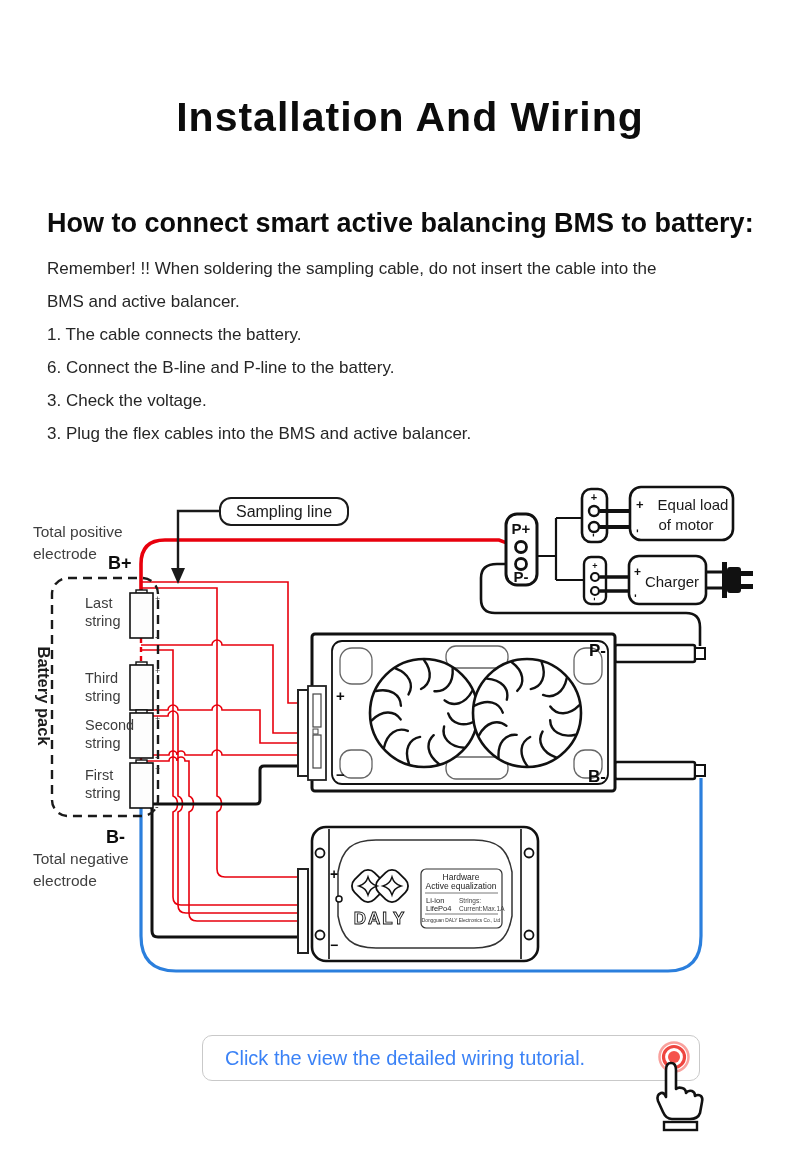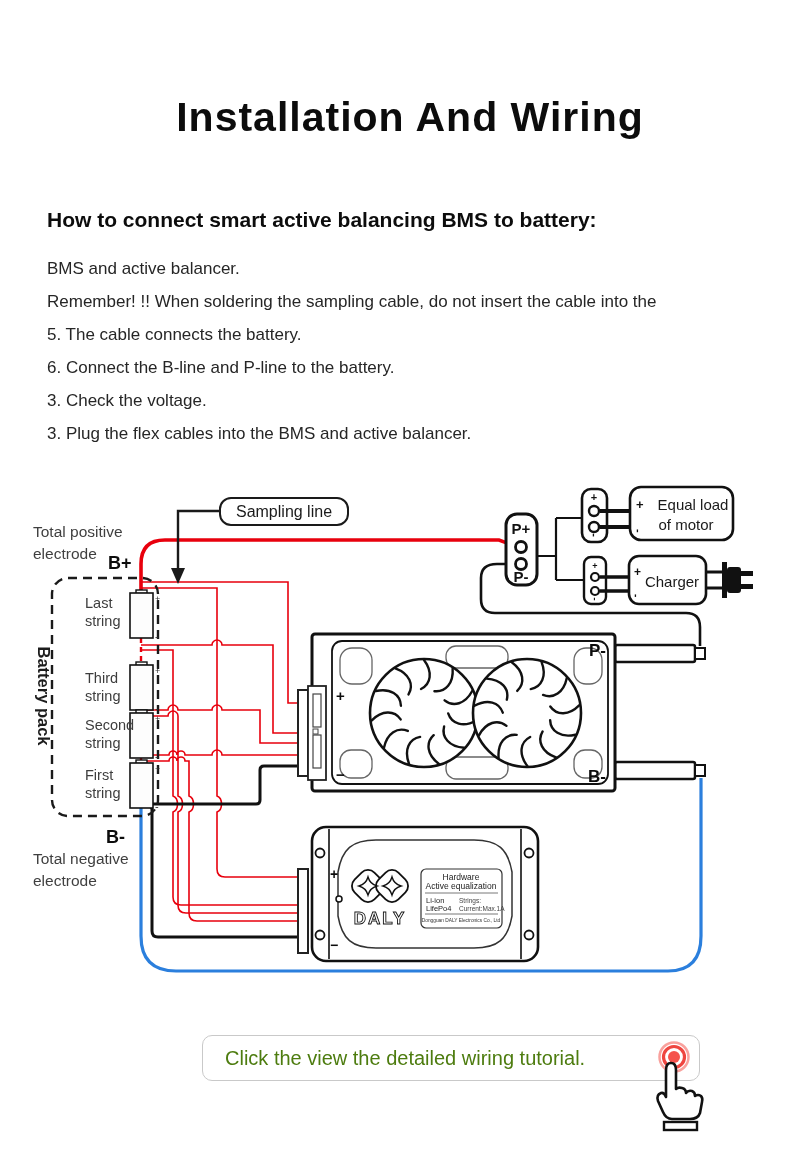--- a/index.html
+++ b/index.html
@@ -1,43 +1,43 @@
 <!DOCTYPE html>
 <html><head>
 <meta charset="utf-8">
 <style>
   html,body{margin:0;padding:0;background:#fff;}
   .page{position:relative;width:790px;height:1168px;background:#fff;overflow:hidden;
         font-family:"Liberation Sans",sans-serif;color:#111;}
   .title{position:absolute;top:94px;left:0;width:790px;text-align:center;
          font-size:41px;font-weight:600;letter-spacing:1px;color:#0c0c0c;padding-left:15px;}
-  .heading{position:absolute;top:208px;left:47px;font-size:21px;font-weight:700;color:#0c0c0c;}
+  .heading{position:absolute;top:208px;left:47px;font-size:27px;font-weight:700;color:#0c0c0c;}
   .intro{position:absolute;top:252px;left:47px;width:710px;font-size:17px;color:#262626;}
   .intro div{height:33px;line-height:33px;white-space:nowrap;}
   svg{display:block;}
   svg text{font-family:"Liberation Sans",sans-serif;}
   .diagram{position:absolute;left:0;top:478px;}
   .cta{position:absolute;left:202px;top:1035px;width:498px;height:46px;
        border:1.6px solid #c9c9c9;border-radius:10px;box-sizing:border-box;background:#fff;}
   .cta-label{position:absolute;left:22px;top:0;height:44px;line-height:44px;
-             font-size:20px;color:#4d7c0f;}
+             font-size:20px;color:#3b82f6;}
   .cta-icon{position:absolute;left:630px;top:1037px;}
 </style>
 </head>
 <body>
 
 <div class="page">
 
   <div class="title">Installation And Wiring</div>
   <div class="heading">How to connect smart active balancing BMS to battery:</div>
 
   <div class="intro">
+    <div>Remember! !! When soldering the sampling cable, do not insert the cable into the</div>
     <div>BMS and active balancer.</div>
-    <div>Remember! !! When soldering the sampling cable, do not insert the cable into the</div>
-    <div>5. The cable connects the battery.</div>
+    <div>1. The cable connects the battery.</div>
     <div>6. Connect the B-line and P-line to the battery.</div>
     <div>3. Check the voltage.</div>
     <div>3. Plug the flex cables into the BMS and active balancer.</div>
   </div>
 
   <svg class="diagram" width="790" height="545" viewBox="0 478 790 545">
     <defs>
       <path id="blade" d="M0,-53 C9,-41 7,-29 -3,-24" fill="none" stroke="#111" stroke-width="2.4" stroke-linecap="round"></path>
       <path id="star" d="M0,-9 Q2,-2 9,0 Q2,2 0,9 Q-2,2 -9,0 Q-2,-2 0,-9 Z" fill="#fff" stroke="#111" stroke-width="1.4"></path>
     </defs>

